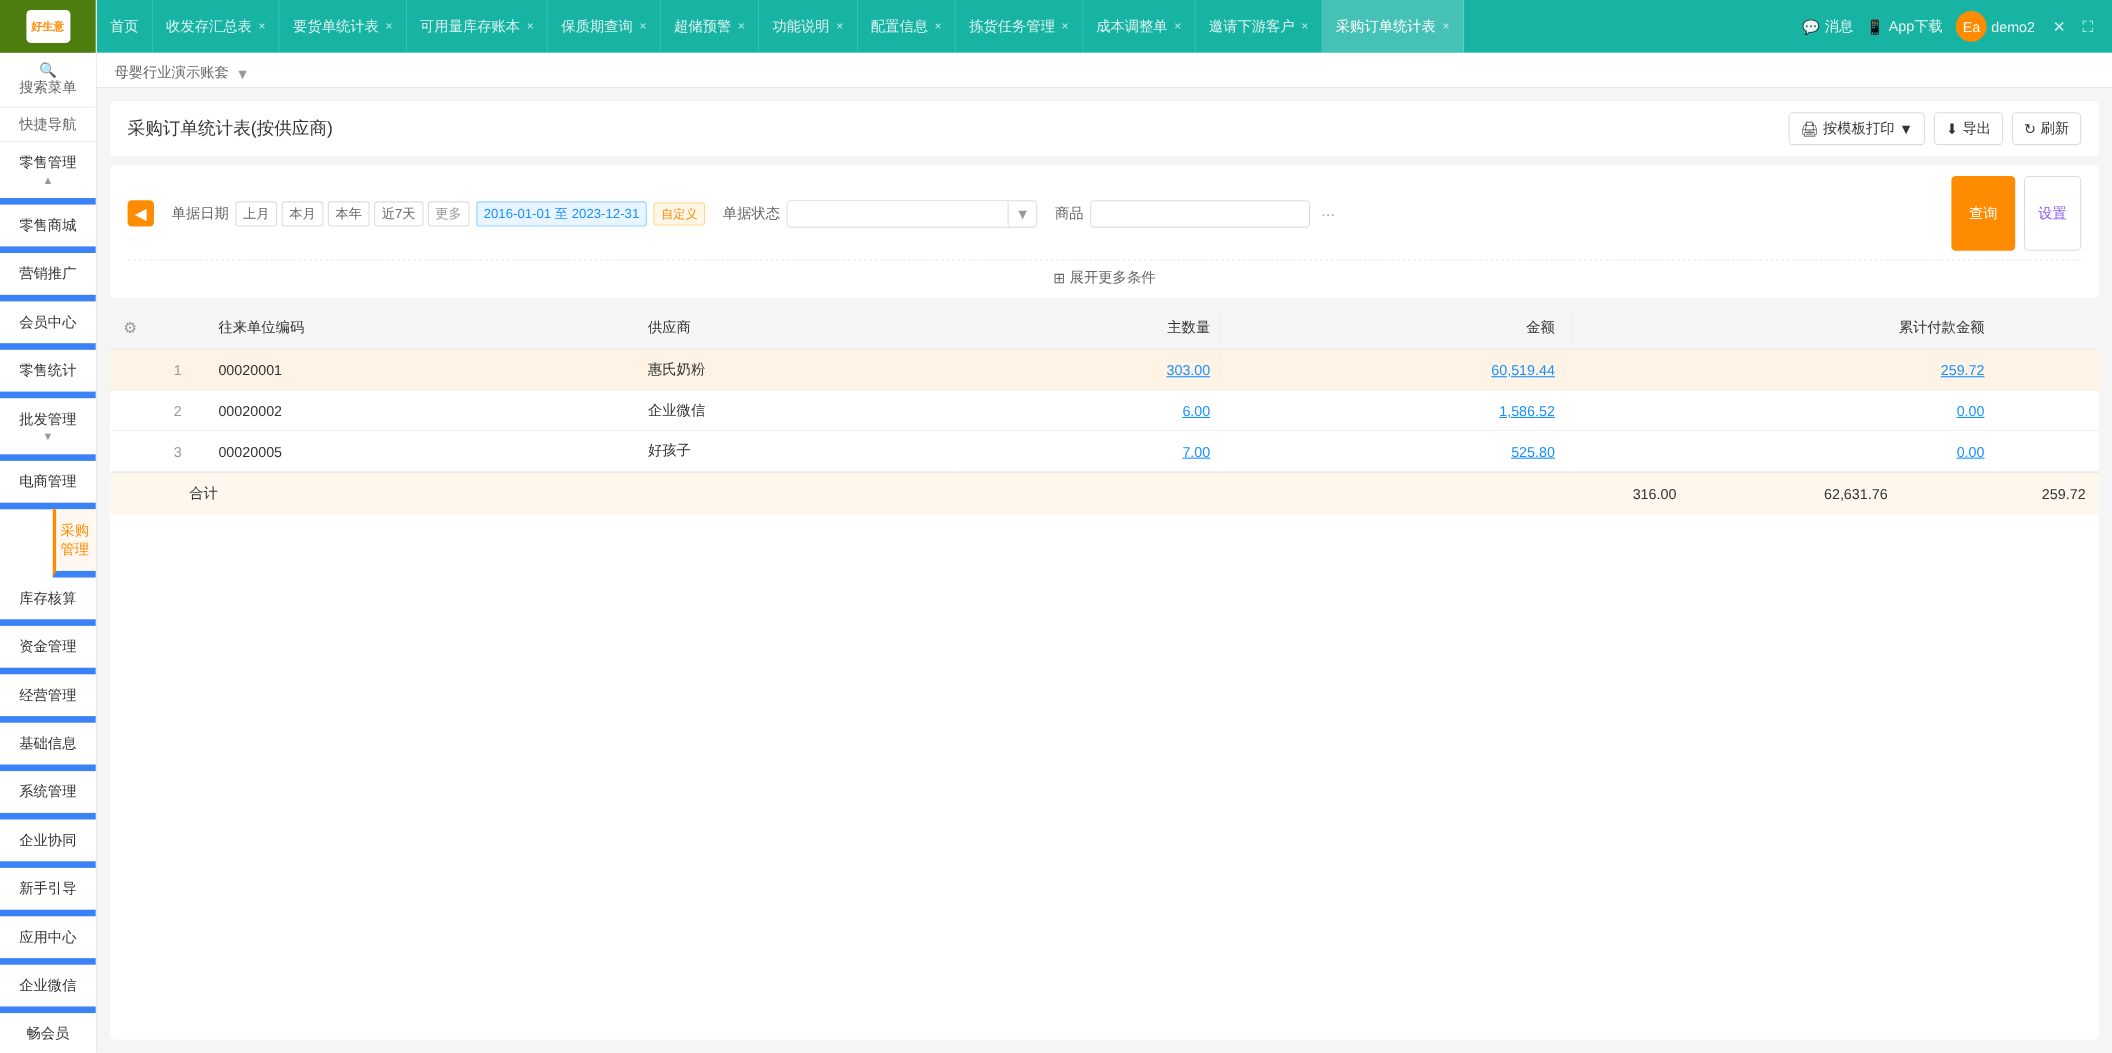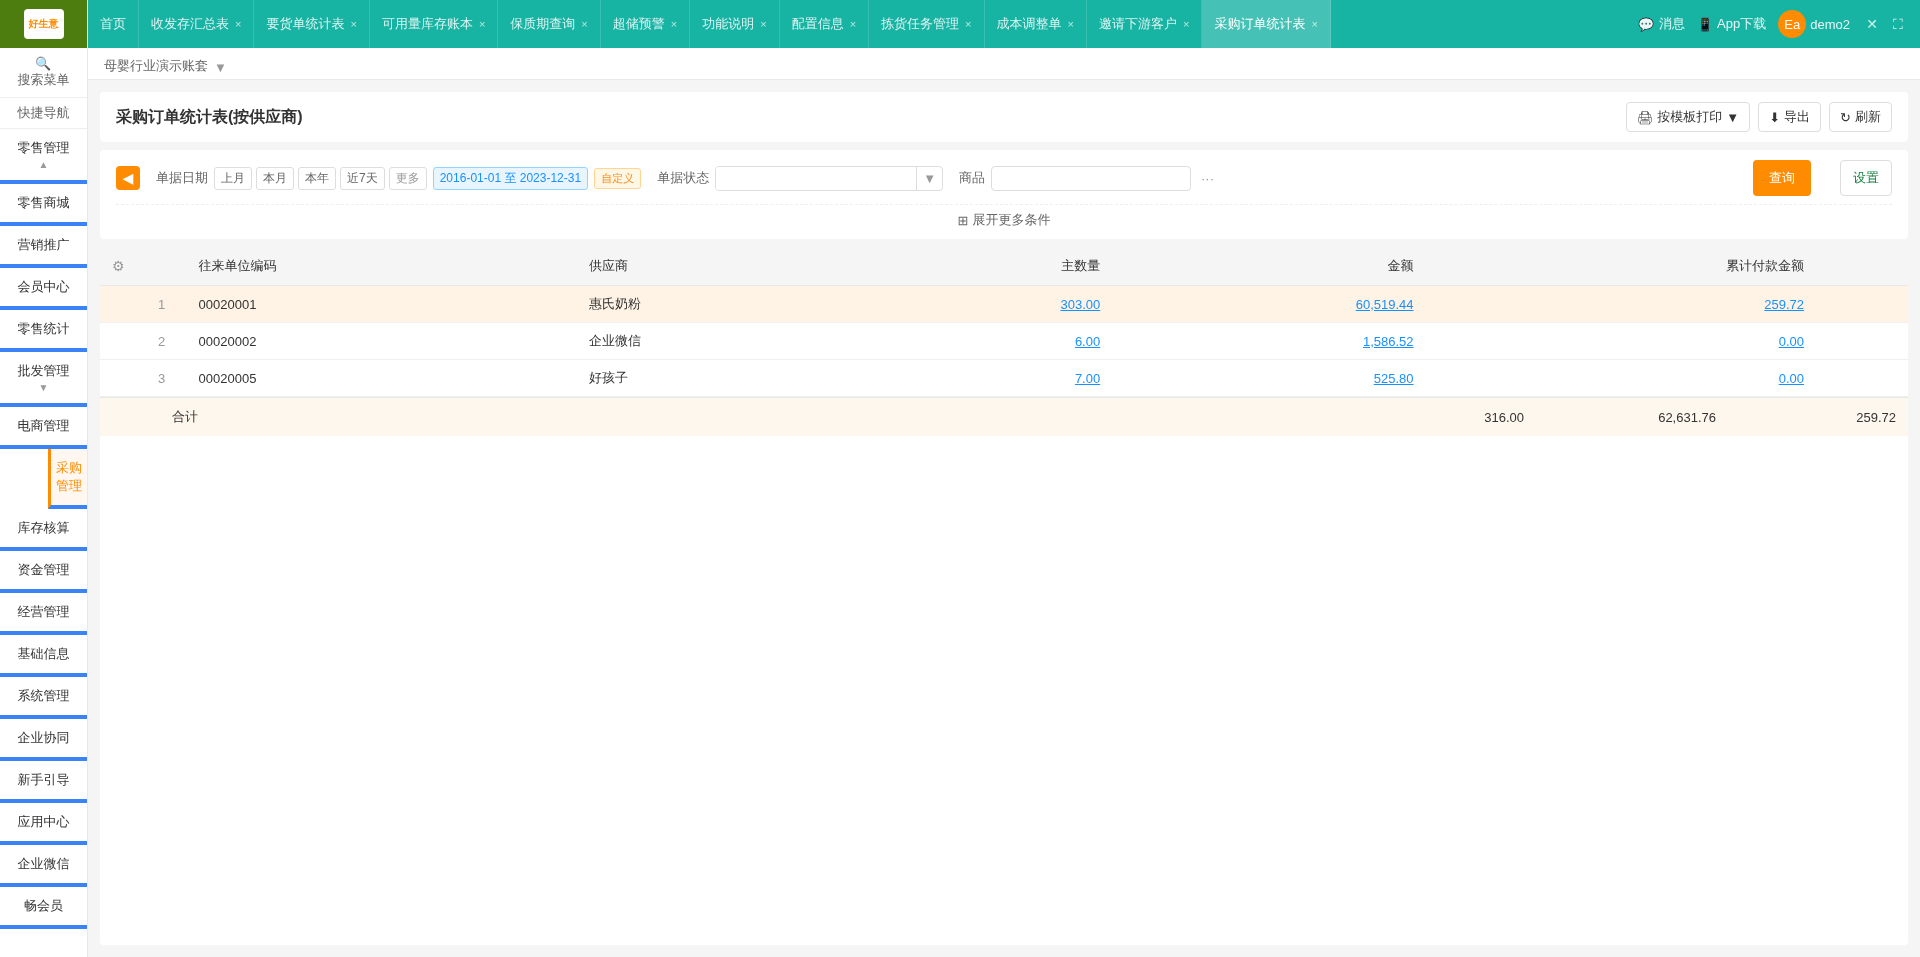--- a/index.html
+++ b/index.html
@@ -47,25 +47,25 @@
     .sidebar-nav-label {
       padding: 6px 4px;
       text-align: center;
       font-size: 12px;
       color: #666;
       cursor: pointer;
       border-bottom: 1px solid #eee;
     }
     .sidebar-item {
       padding: 10px 4px;
-      text-align: center;
+      text-align: left;
       font-size: 12px;
       color: #333;
       cursor: pointer;
-      border-bottom: 4px solid #3b82f6;
+      border-bottom: 6px solid #3b82f6;
       display: flex;
       flex-direction: column;
       align-items: center;
       gap: 2px;
     }
     .sidebar-item.active { background: #fff7f0; color: #ff8c00; border-left: 3px solid #ff8c00; margin-left: 48px; }
     .sidebar-item .arrow { font-size: 10px; color: #999; }
 
     
     .main {
@@ -164,21 +164,21 @@
 
     
     .page-header {
       display: flex;
       align-items: center;
       justify-content: space-between;
       background: #fff;
       padding: 10px 16px;
       border-radius: 4px;
     }
-    .page-title { font-size: 16px; font-weight: bold; color: #333; }
+    .page-title { font-size: 16px; font-weight: normal; color: #333; }
     .page-actions { display: flex; align-items: center; gap: 8px; }
     .btn-template {
       display: flex;
       align-items: center;
       gap: 4px;
       padding: 5px 10px;
       border: 1px solid #ddd;
       background: #fff;
       border-radius: 4px;
       cursor: pointer;
@@ -303,27 +303,26 @@
       background: #ff8c00;
       color: #fff;
       border: none;
       border-radius: 4px;
       padding: 6px 16px;
       cursor: pointer;
       font-size: 13px;
     }
     .btn-settings {
       background: #fff;
-      color: #15803d;
+      color: #8b5cf6;
       border: 1px solid #ddd;
       border-radius: 4px;
-      padding: 8px 12px;
-      cursor: pointer;
-      font-size: 13px;
-      margin-left: 21px;
+      padding: 24px 12px;
+      cursor: pointer;
+      font-size: 13px;
     }
     .expand-more-row {
       display: flex;
       align-items: center;
       justify-content: center;
       margin-top: 8px;
       padding-top: 6px;
       border-top: 1px dashed #eee;
     }
     .expand-more-btn {

